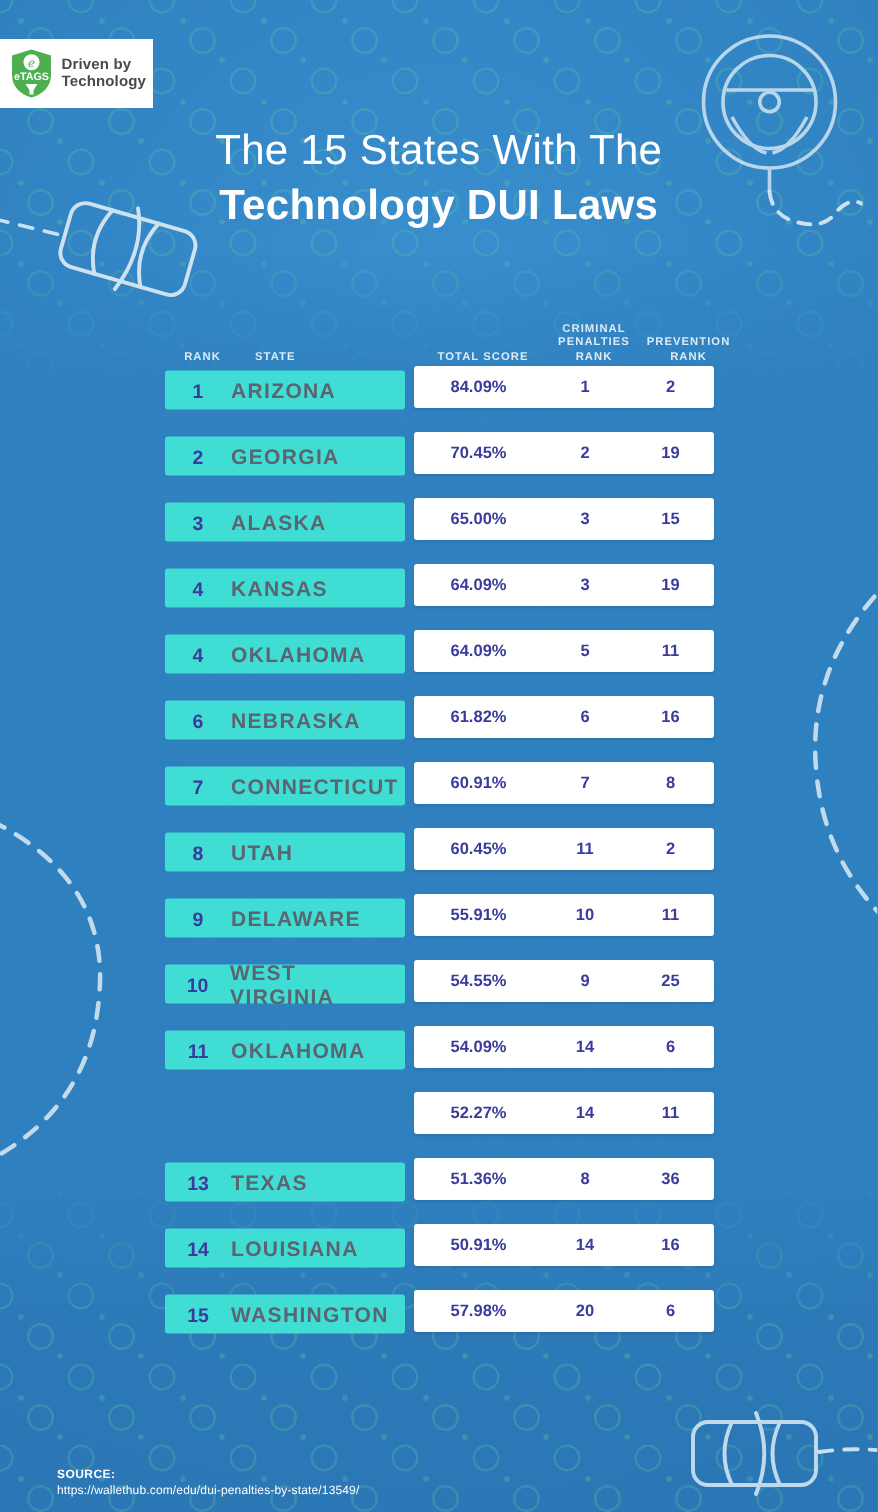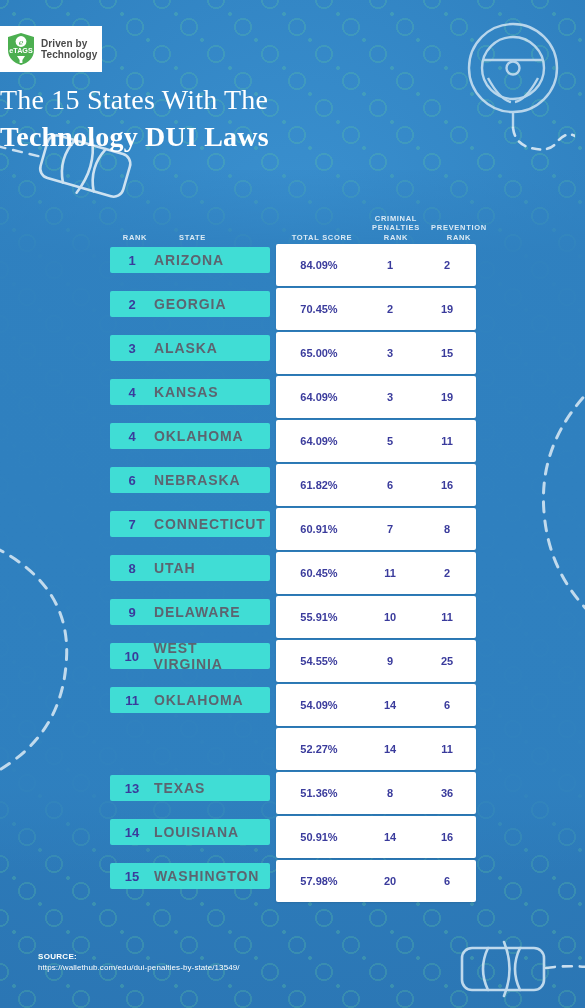--- a/index.html
+++ b/index.html
@@ -70,21 +70,22 @@
     color: #4a4a4a;
     font-weight: 600;
     letter-spacing: .1px;
   }
 
   
   .heading {
     position: absolute;
     left: 0; right: 0;
     top: 82px;
-    font-family: Liberation Serif, serif;
+    text-align: center;
+    font-family: Liberation Sans, sans-serif;
     color: #ffffff;
     z-index: 4;
   }
   .heading .line1 {
     font-size: 28px;
     line-height: 36px;
     font-weight: 400;
     letter-spacing: .2px;
   }
   .heading .line2 {
@@ -110,21 +111,21 @@
     position: absolute;
     bottom: 2px;
     color: #dbeaf5;
     font-size: 7.5px;
     font-weight: 700;
     letter-spacing: .7px;
     text-align: center;
     line-height: 9.5px;
   }
   .th-rank     { left: 6px;   width: 38px; }
-  .th-state    { left: 40px;  width: 56px; text-align: right; }
+  .th-state    { left: 60px;  width: 56px; text-align: left; }
   .th-total    { left: 172px; width: 80px; }
   .th-criminal { left: 258px; width: 56px; }
   .th-prev     { left: 318px; width: 62px; }
 
   .row {
     position: relative;
     height: 44px;
   }
   .rank-bar {
     position: absolute;
@@ -144,42 +145,42 @@
   }
   .state-name {
     color: #5c6470;
     font-size: 14px;
     font-weight: 600;
     letter-spacing: .9px;
   }
   .value-card {
     position: absolute;
     left: 166px; top: 0;
-    width: 200px; height: 42px;
+    width: 200px; height: 28px;
     background: #ffffff;
     border-radius: 2px;
     box-shadow: 0 1px 2px rgba(0,0,0,0.10);
     display: flex;
     align-items: center;
   }
   .cell {
     color: #3a3b9c;
     font-size: 11px;
     font-weight: 700;
     text-align: center;
   }
   .c-score    { width: 86px; }
   .c-criminal { width: 56px; }
   .c-prev     { width: 58px; }
 
   
   .source {
     position: absolute;
     left: 38px;
-    bottom: 36px;
+    bottom: 10px;
     color: #ffffff;
     z-index: 6;
   }
   .source-label {
     font-size: 8px;
     font-weight: 700;
     letter-spacing: .3px;
     margin-bottom: 2px;
   }
   .source-url {

